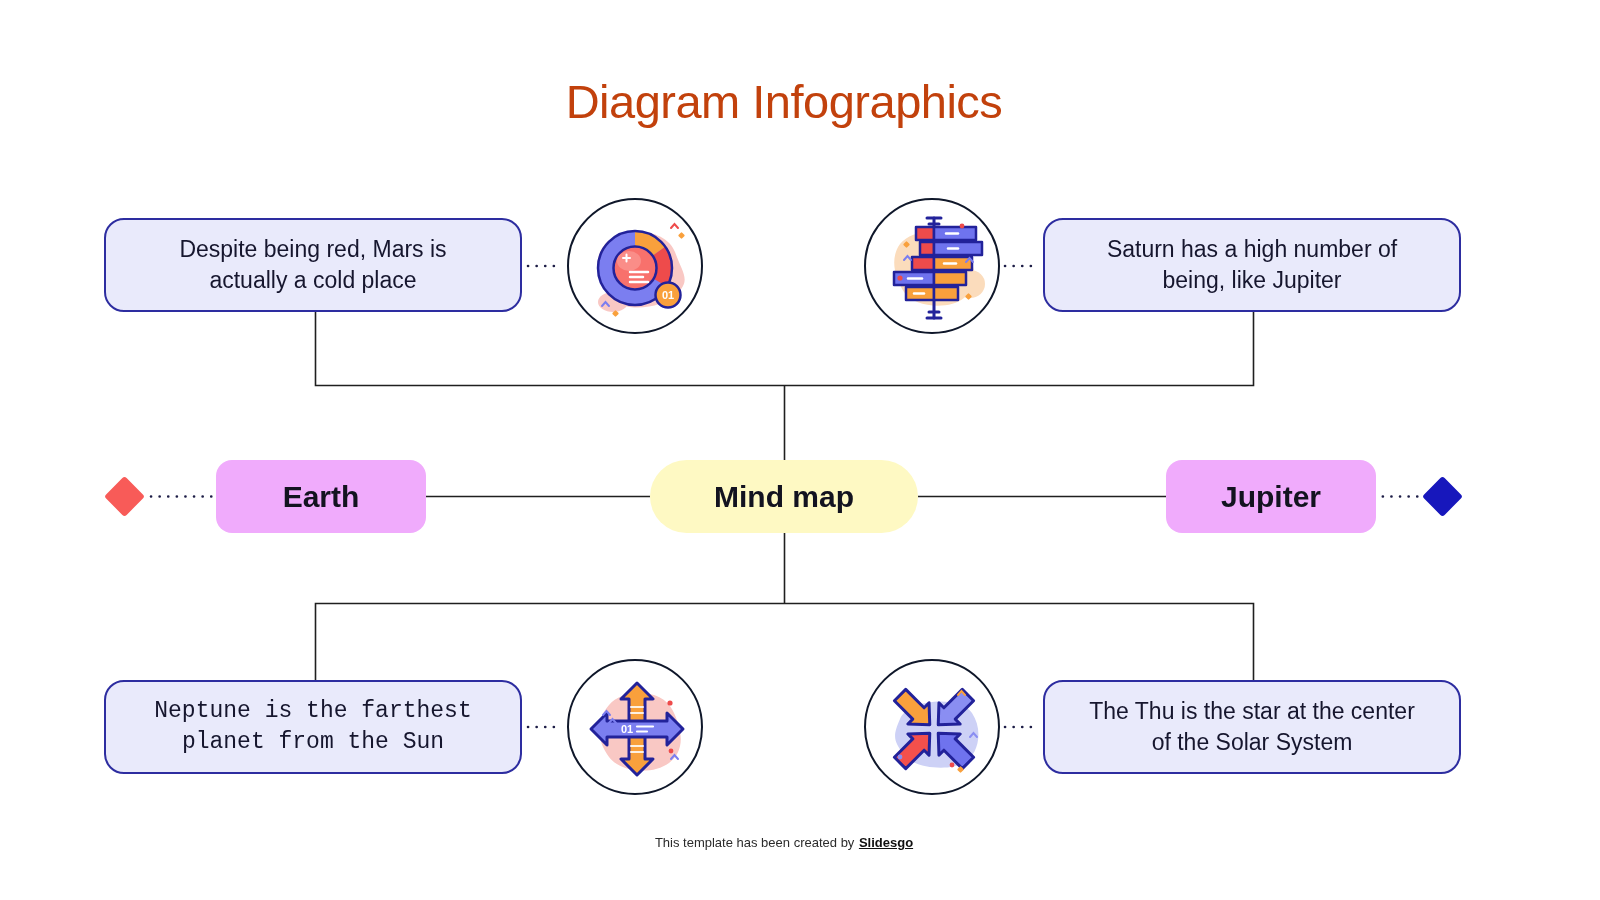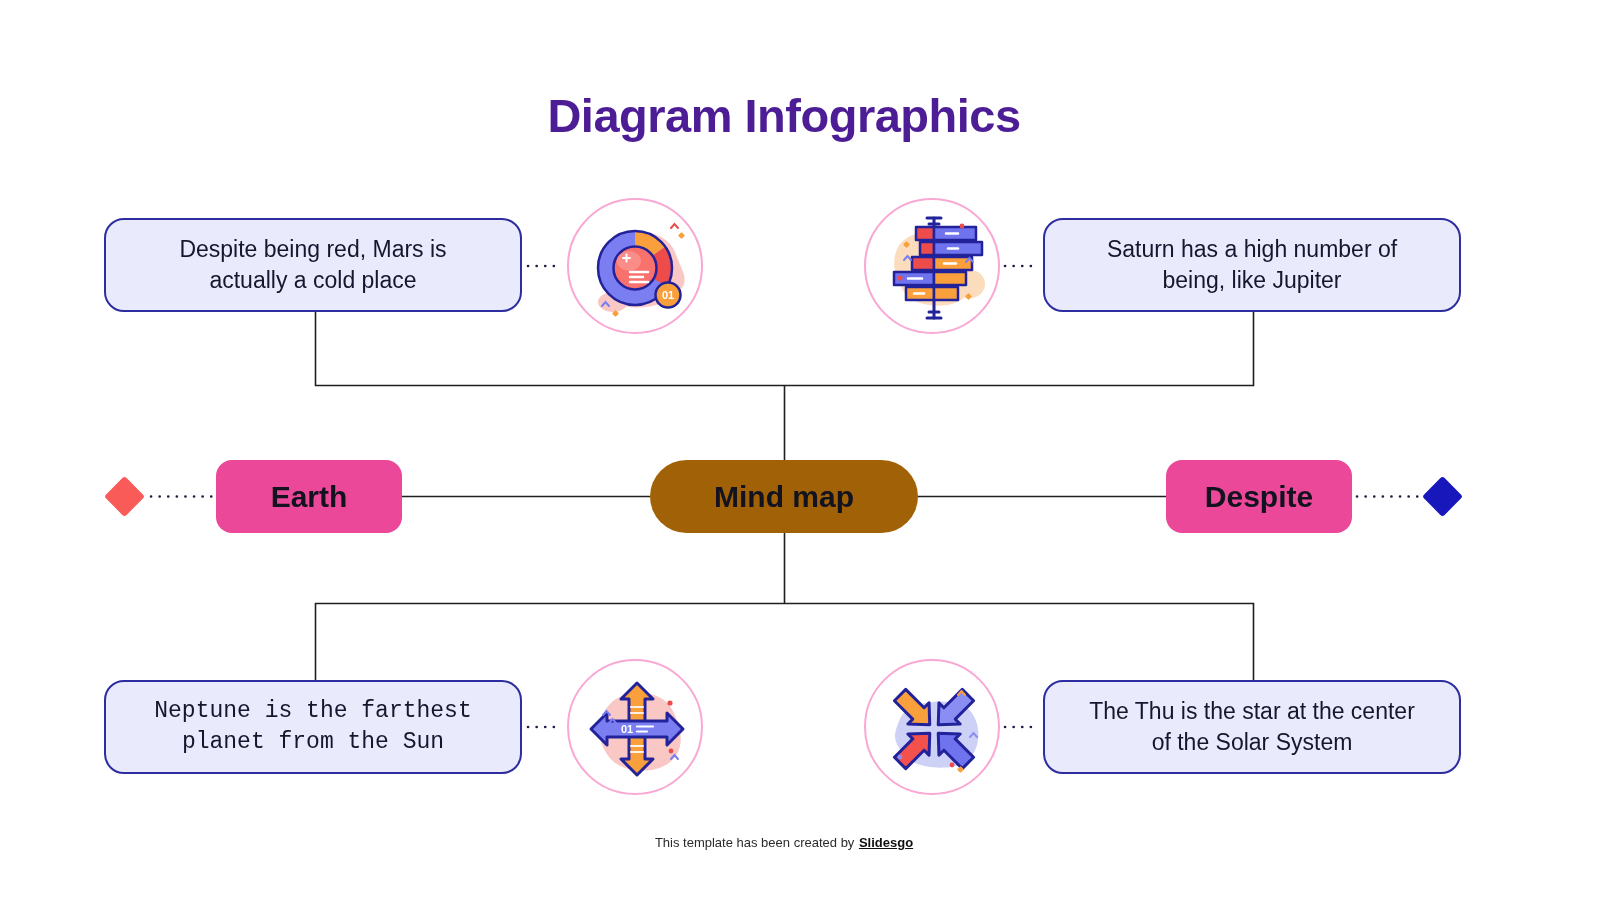--- a/index.html
+++ b/index.html
@@ -4,60 +4,60 @@
 <style>
   html,body{margin:0;padding:0;}
   body{
     width:1600px;height:900px;position:relative;overflow:hidden;
     background:#ffffff;
     font-family:"Liberation Sans","DejaVu Sans",sans-serif;
   }
   .abs{position:absolute;}
   
   .title{
-    left:784px;top:88px;transform:translateX(-50%);
-    font-size:47px;font-weight:700;letter-spacing:-.5px;color:#4c1d95;
+    left:784px;top:74px;transform:translateX(-50%);
+    font-size:47px;font-weight:400;letter-spacing:-.5px;color:#c2410c;
     white-space:nowrap;
   }
   
   .overlay{left:0;top:0;pointer-events:none;}
   
   .card{
     width:418px;height:94px;box-sizing:border-box;
     background:#E9EAFB;border:2px solid #2D2DA0;border-radius:20px;
     display:flex;align-items:center;justify-content:center;text-align:center;
     padding:6px 36px;
     font-size:23px;line-height:31px;font-weight:500;color:#16162e;
   }
   .card-tl{left:104px;top:218px;}
   .card-tr{left:1043px;top:218px;}
   .card-bl{left:104px;top:680px;font-family:Liberation Mono, monospace;}
   .card-br{left:1043px;top:680px;}
   
   .medal{
     width:136px;height:136px;box-sizing:border-box;border-radius:50%;
-    border:2px solid #f9a8d4;background:#fff;overflow:hidden;text-align:right;
+    border:2px solid #0f172a;background:#fff;overflow:hidden;text-align:right;
   }
   .medal-tl{left:567px;top:198px;}
   .medal-tr{left:864px;top:198px;}
   .medal-bl{left:567px;top:659px;}
   .medal-br{left:864px;top:659px;}
   .medal svg{display:block;}
   .medal text{font-family:"Liberation Sans","DejaVu Sans",sans-serif;}
   
   .node{
     height:73px;box-sizing:border-box;border-radius:16px;
     display:flex;align-items:center;justify-content:center;
     font-size:30px;font-weight:700;color:#131320;
   }
-  .node-side{width:186px;background:#ec4899;}
+  .node-side{width:210px;background:#f0abfc;}
   .node-earth{left:216px;top:460px;}
   .node-saturn{left:1166px;top:460px;}
   .node-center{
-    left:650px;top:460px;width:268px;background:#a16207;border-radius:37px;
+    left:650px;top:460px;width:268px;background:#fef9c3;border-radius:37px;
   }
   
   .diamond{width:29px;height:29px;transform:rotate(45deg);border-radius:3px;}
   .diamond-left{left:110px;top:482px;background:#F85B58;}
   .diamond-right{left:1428px;top:482px;background:#1717BC;}
   
   .footer{
     left:784px;top:835px;transform:translateX(-50%);
     font-size:13px;color:#2b2b2b;white-space:nowrap;
   }
@@ -203,21 +203,21 @@
   </svg>
 </div>
 
 <div class="abs node node-side node-earth">
   <span>Earth</span>
 </div>
 <div class="abs node node-center">
   <span>Mind map</span>
 </div>
 <div class="abs node node-side node-saturn">
-  <span>Despite</span>
+  <span>Jupiter</span>
 </div>
 
 <div class="abs diamond diamond-left"></div>
 <div class="abs diamond diamond-right"></div>
 
 <div class="abs footer">
   <span>This template has been created by</span><a class="brand">Slidesgo</a>
 </div>
 
 </body></html>

